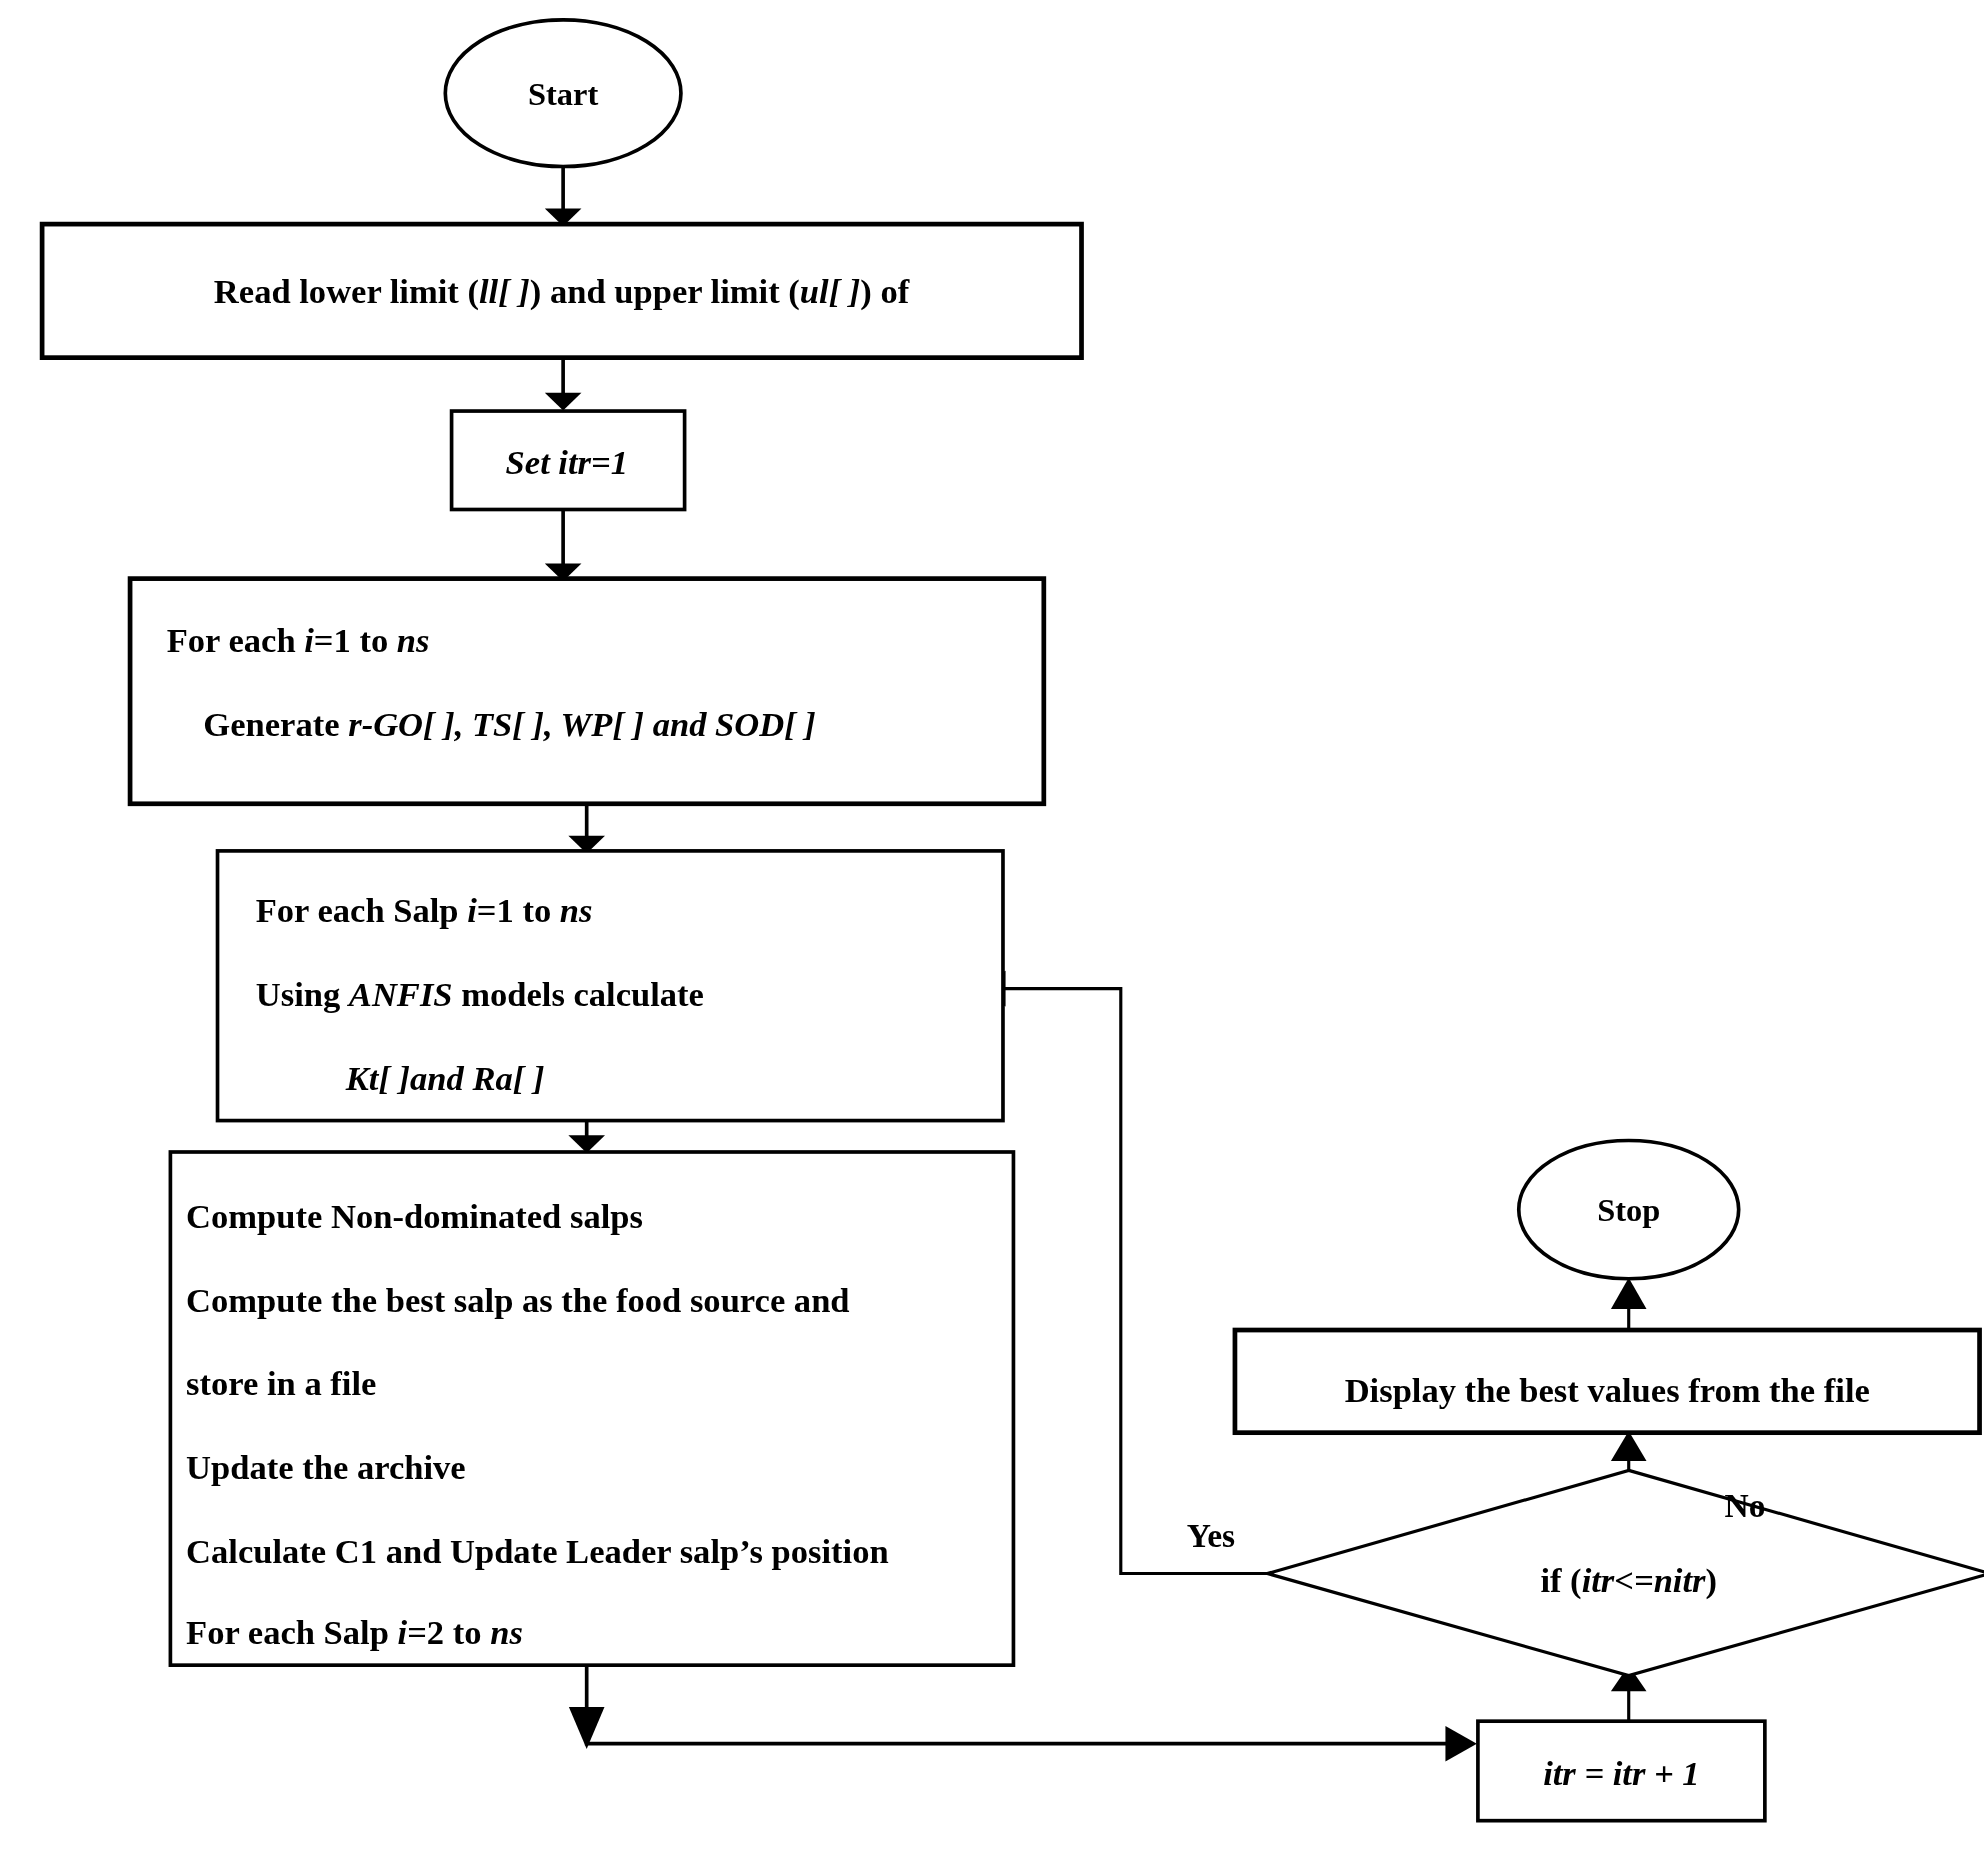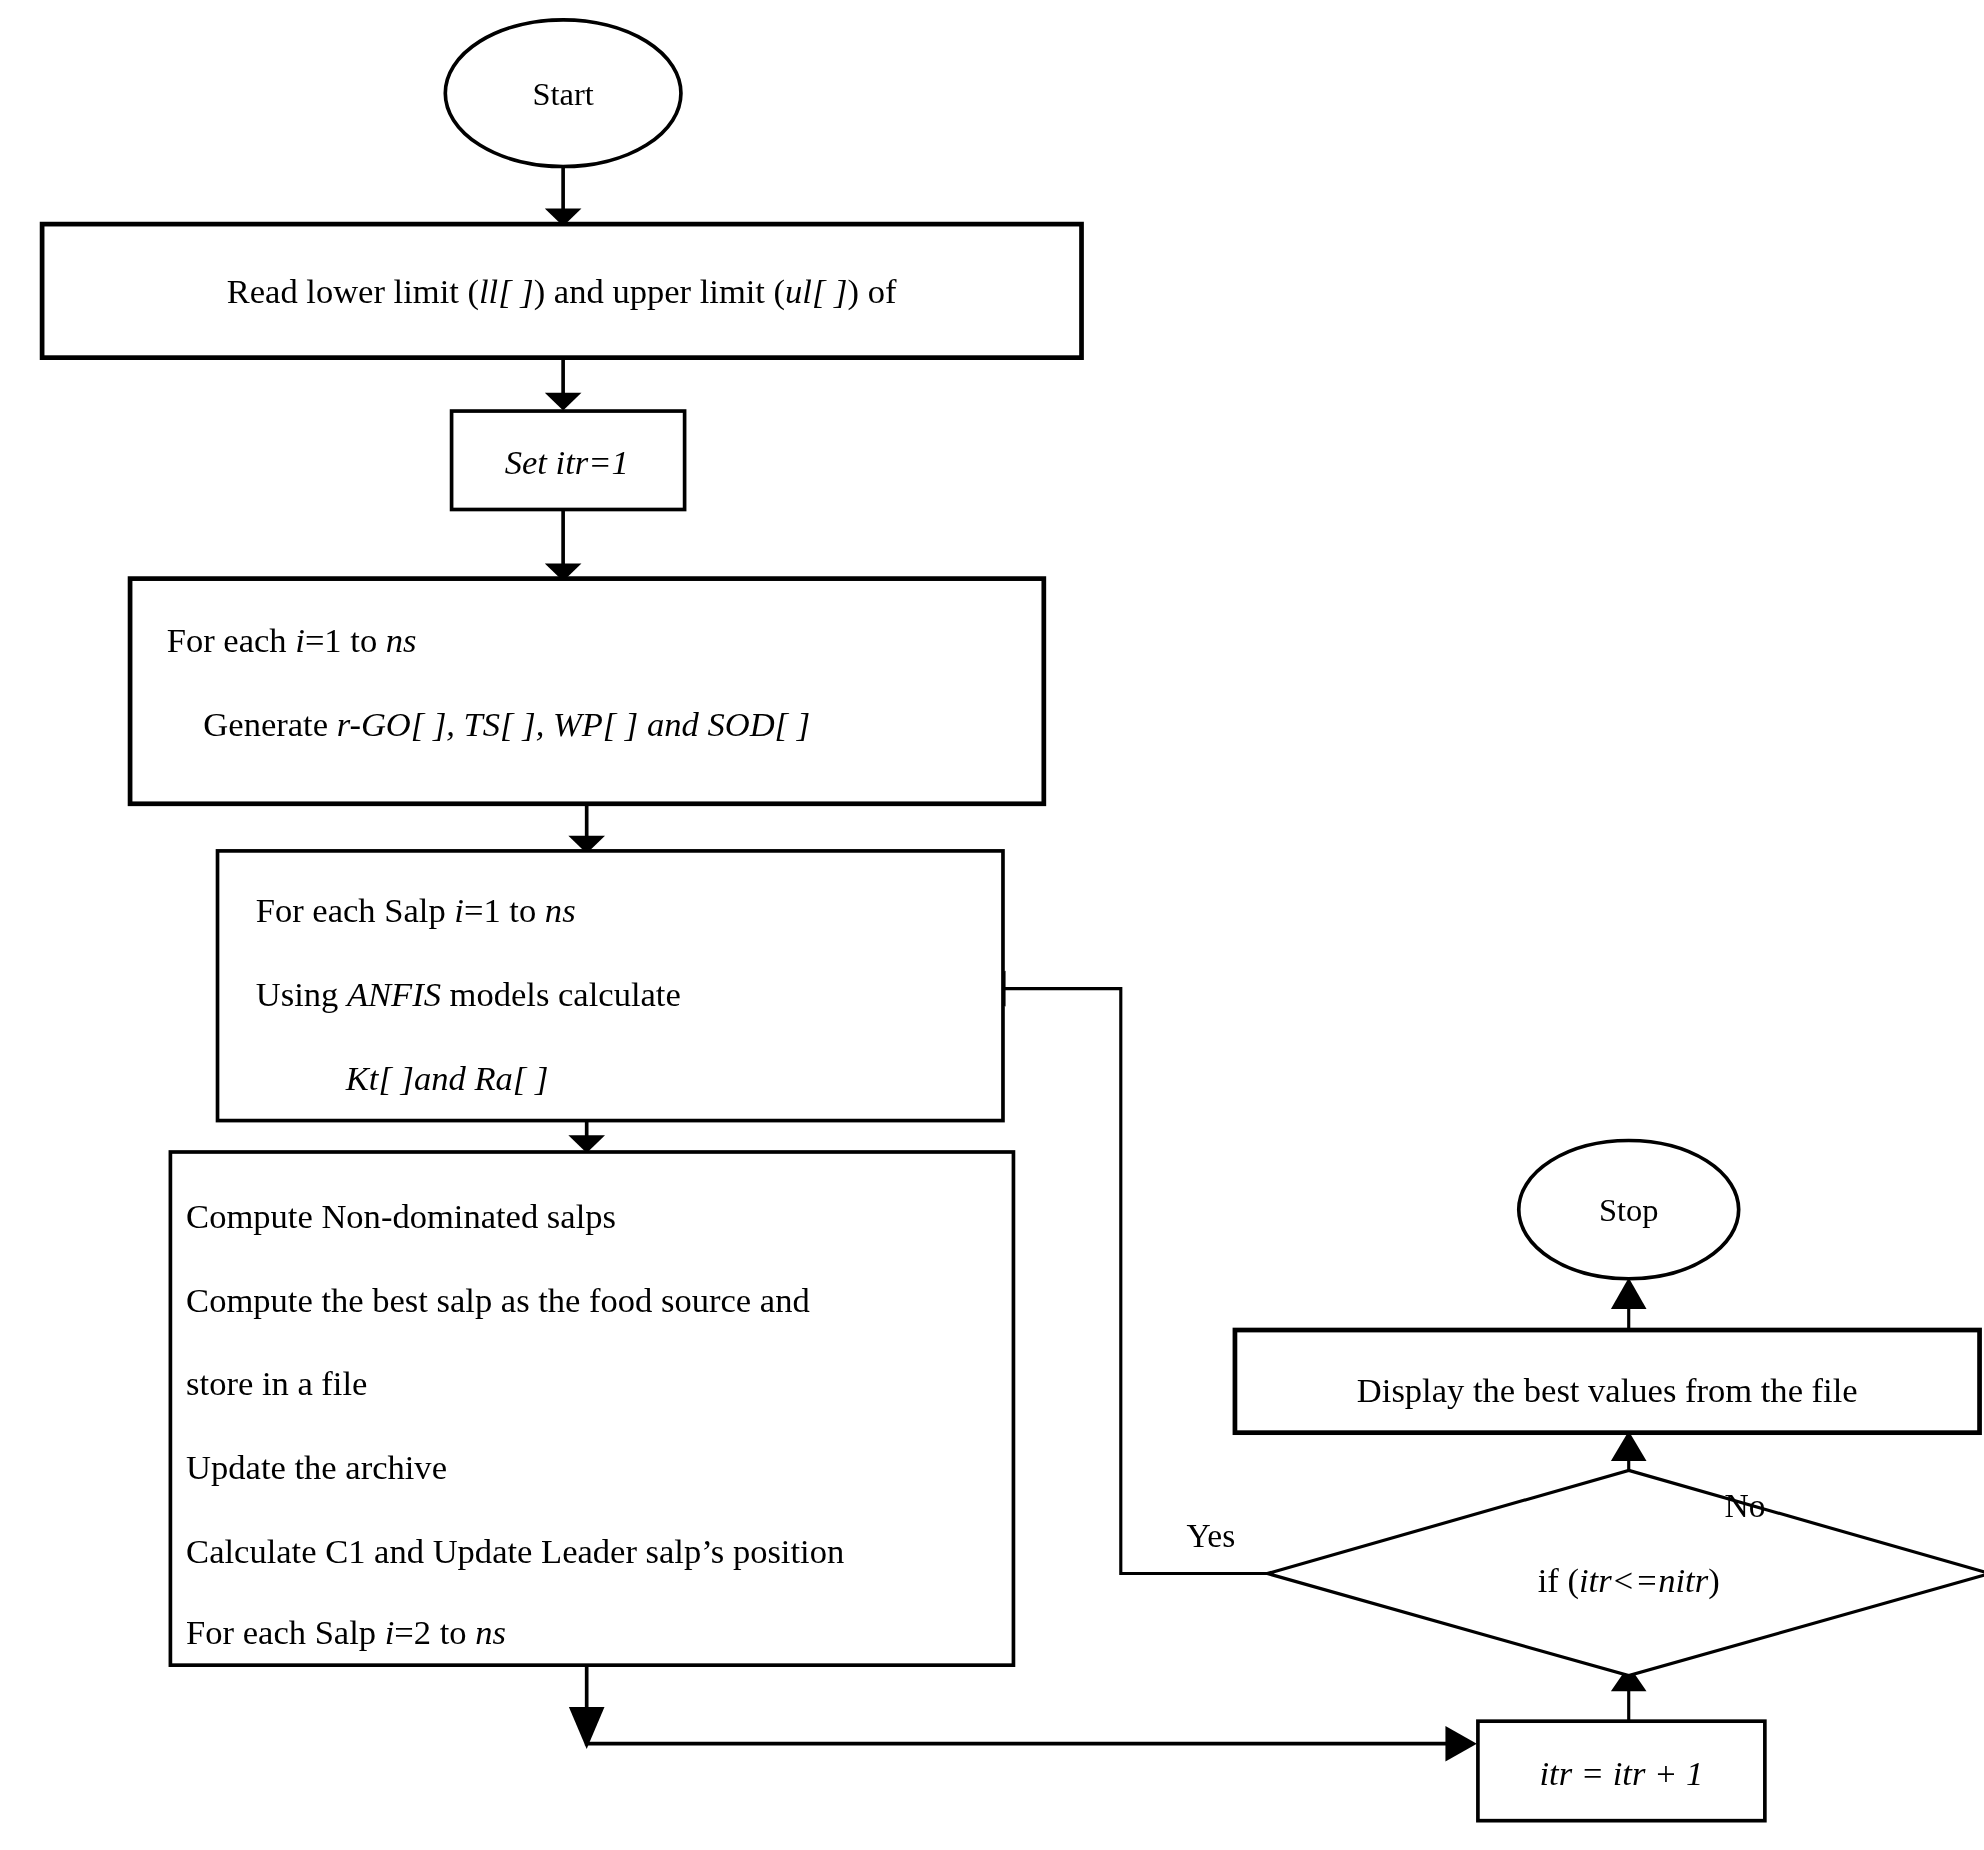--- a/index.html
+++ b/index.html
@@ -1,18 +1,18 @@
 <!DOCTYPE html>
 <html style="font-size:8.4px"><head>
 <meta charset="utf-8">
 <style>
   html,body{margin:0;padding:0;background:#ffffff;}
   body{width:1985px;height:1850px;overflow:hidden;
        font-family:"Liberation Serif","DejaVu Serif",serif;}
-  #stage{position:relative;width:1985px;height:1850px;background:#fff;}
+  #stage{position:relative;width:1985px;height:1850px;background:#fff;font-weight:bold;}
   svg#flow{position:absolute;left:0;top:0;width:1985px;height:1850px;}
   .shape{fill:#ffffff;stroke:#000000;}
   .box{stroke-width:9;}
   .thinbox{stroke-width:7;}
   .ellipse{stroke-width:7;}
   .diamond{stroke-width:6;}
   .conn{stroke:#000000;stroke-width:7;fill:none;}
   .conn-thin{stroke:#000000;stroke-width:6;fill:none;}
   .arrowhead{fill:#000000;stroke:none;}
   text{fill:#000000;font-family:"Liberation Serif","DejaVu Serif",serif;}

